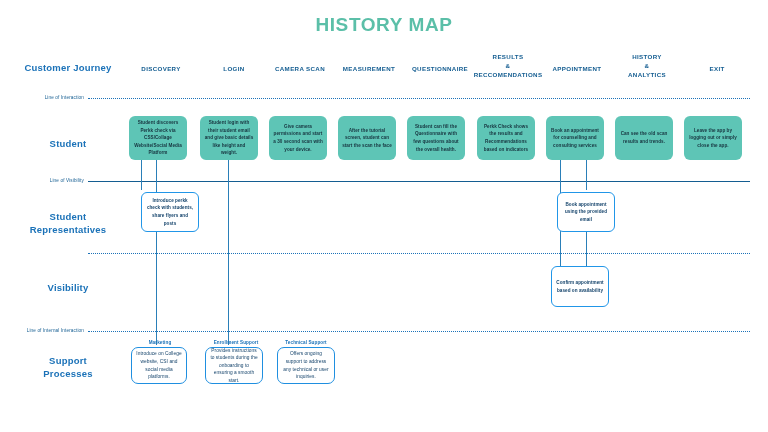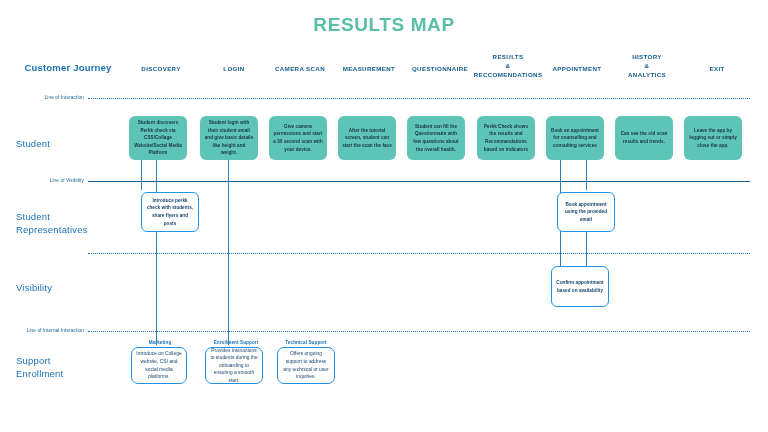--- a/index.html
+++ b/index.html
@@ -31,24 +31,24 @@
     font-weight: bold;
     letter-spacing: 0.6px;
     color: #5bbfa8;
   }
 
   
   .row-label {
     position: absolute;
     left: 16px;
     width: 104px;
-    text-align: left;
+    text-align: center;
     color: #1b72b8;
     font-size: 9.5px;
-    font-weight: normal;
+    font-weight: bold;
     line-height: 13px;
     letter-spacing: 0.2px;
   }
   #journey-label {
     position: absolute;
     left: 16px;
     width: 104px;
     top: 62px;
     text-align: center;
     color: #1b72b8;
@@ -151,21 +151,21 @@
     background: #2a7fb8;
     width: 1px;
     z-index: 1;
   }
 </style>
 </head>
 <body>
 
 <div id="canvas">
 
-  <div id="title">RESULTS MAP</div>
+  <div id="title">HISTORY MAP</div>
 
   <div id="journey-label">Customer Journey</div>
 
   <div class="stage-head single" style="left:125px;">DISCOVERY</div>
   <div class="stage-head single" style="left:198px;">LOGIN</div>
   <div class="stage-head single" style="left:264px;">CAMERA SCAN</div>
   <div class="stage-head single" style="left:333px;">MEASUREMENT</div>
   <div class="stage-head single" style="left:404px;">QUESTIONNAIRE</div>
   <div class="stage-head" style="left:472px; white-space:pre-line;">RESULTS
 &amp;
@@ -234,21 +234,21 @@
   <div class="row-label" style="top:281px;">Visibility</div>
 
   <div class="card outline" style="left:551px; top:266px; width:58px; height:41px;">
       <span class="card-text">Confirm appointment based on availability</span>
     </div>
 
   <div class="sep dotted" style="top:331px;"></div>
   <div class="sep-label" style="top:328px;">Line of Internal Interaction</div>
 
   <div class="row-label" style="top:354px; white-space:pre-line;">Support
-Enrollment</div>
+Processes</div>
 
   <div class="support-tag" style="left:131px; top:340px; width:58px;">Marketing</div>
   <div class="support-tag" style="left:202px; top:340px; width:68px;">Enrollment Support</div>
   <div class="support-tag" style="left:272px; top:340px; width:68px;">Technical Support</div>
 
   <div class="card support" style="left:131px; top:347px; width:56px; height:37px;">
       <span class="card-text">Introduce on College website, CSI and social media platforms.</span>
     </div>
   <div class="card support" style="left:205px; top:347px; width:58px; height:37px;">
       <span class="card-text">Provides instructions to students during the onboarding to ensuring a smooth start.</span>

